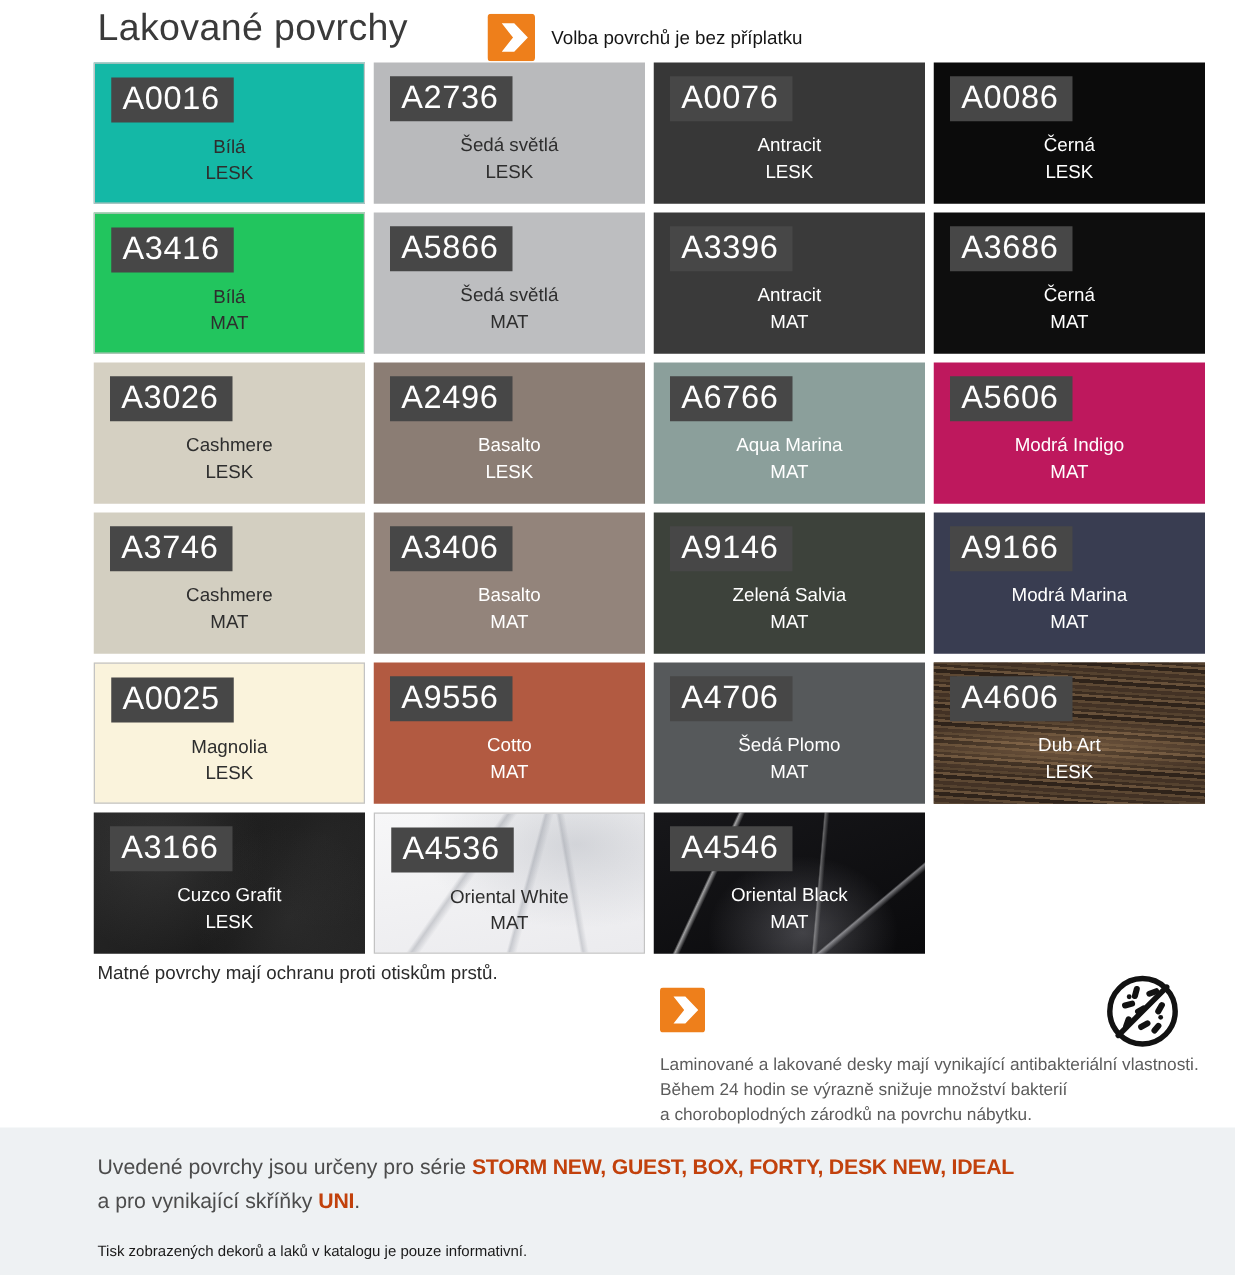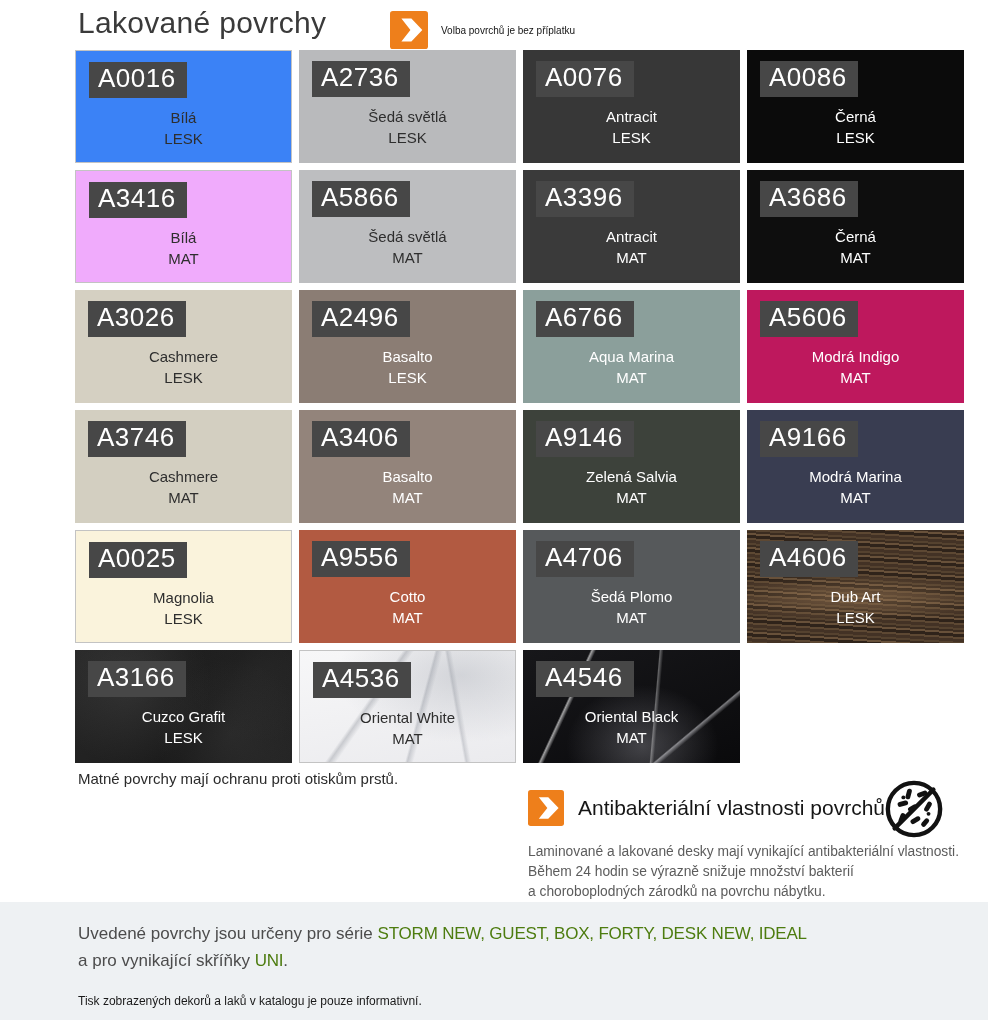--- a/index.html
+++ b/index.html
@@ -14,21 +14,21 @@
 
   
   .page-title{
     position:absolute;left:78px;top:6px;margin:0;
     font-size:30px;font-weight:300;color:#3a3a3a;letter-spacing:.3px;
   }
   .banner{
     position:absolute;left:390px;top:11px;
     display:flex;align-items:center;gap:13px;
   }
-  .banner-text{font-size:10px;color:#141414;}
+  .banner-text{font-size:15px;color:#141414;}
 
   .arrow-icon{display:block;}
   .arrow-bg{fill:var(--accent,#ee7f1b);}
 
   
   .grid{
     position:absolute;left:75px;top:50px;width:889px;
     display:grid;grid-template-columns:repeat(4,1fr);gap:7px;
   }
   .cell{
@@ -100,40 +100,40 @@
   }
 
   
   .band{
     position:absolute;left:0;right:0;top:902px;bottom:0;
     background:var(--band,#eef1f3);
     box-sizing:border-box;
     padding:18px 0 0 78px;
   }
   .series{margin:0;font-size:17px;line-height:27px;color:#4c4c4c;}
-  .series strong{color:#4d7c0f;font-weight:normal;letter-spacing:-.2px;}
+  .series strong{color:#c2410c;font-weight:bold;letter-spacing:-.2px;}
   .print-note{margin:20px 0 0 0;font-size:12px;color:#1a1a1a;}
 </style>
 </head>
 <body>
 
 <div class="page">
 
   <h1 class="page-title">Lakované povrchy</h1>
 
   <div class="banner">
     <svg class="arrow-icon" viewBox="0 0 40 40" width="38" height="38">
       <rect class="arrow-bg" width="40" height="40" rx="3"></rect>
       <polygon points="12,8 22.5,8 34,20 22.5,32 12,32 21.5,20" fill="#ffffff"></polygon>
     </svg>
     <span class="banner-text">Volba povrchů je bez příplatku</span>
   </div>
 
   <div class="grid" id="swatch-grid">
-      <div class="cell text-dark bordered" style="background: #3b82f6;">
+      <div class="cell text-dark bordered" style="background: #14b8a6;">
       <span class="code">A0016</span>
       <div class="labels">
         <div>Bílá</div>
         <div>LESK</div>
       </div>
     </div>
       <div class="cell text-dark" style="background: rgb(185, 186, 188);">
       <span class="code">A2736</span>
       <div class="labels">
         <div>Šedá světlá</div>
@@ -147,21 +147,21 @@
         <div>LESK</div>
       </div>
     </div>
       <div class="cell text-light" style="background: rgb(11, 11, 11);">
       <span class="code">A0086</span>
       <div class="labels">
         <div>Černá</div>
         <div>LESK</div>
       </div>
     </div>
-      <div class="cell text-dark bordered" style="background: #f0abfc;">
+      <div class="cell text-dark bordered" style="background: #22c55e;">
       <span class="code">A3416</span>
       <div class="labels">
         <div>Bílá</div>
         <div>MAT</div>
       </div>
     </div>
       <div class="cell text-dark" style="background: rgb(189, 190, 192);">
       <span class="code">A5866</span>
       <div class="labels">
         <div>Šedá světlá</div>
@@ -289,21 +289,20 @@
     </div>
     </div>
 
   <p class="fingerprint-note">Matné povrchy mají ochranu proti otiskům prstů.</p>
 
   <div class="antibact-head">
     <svg class="arrow-icon" viewBox="0 0 40 40" width="36" height="36">
       <rect class="arrow-bg" width="40" height="40" rx="3"></rect>
       <polygon points="12,8 22.5,8 34,20 22.5,32 12,32 21.5,20" fill="#ffffff"></polygon>
     </svg>
-    <h2 class="antibact-heading">Antibakteriální vlastnosti povrchů</h2>
   </div>
 
   <svg class="no-bacteria" viewBox="0 0 64 64" width="62" height="62">
     <g fill="none" stroke="#121212" stroke-width="4.5">
       <circle cx="32" cy="32" r="27"></circle>
       <line x1="12" y1="52" x2="52" y2="12" stroke-linecap="round"></line>
     </g>
     <g fill="#121212">
       <rect x="24" y="11" width="5" height="11" rx="2.5" transform="rotate(15 26.5 16.5)"></rect>
       <rect x="35" y="14" width="11" height="5" rx="2.5" transform="rotate(-20 40.5 16.5)"></rect>

